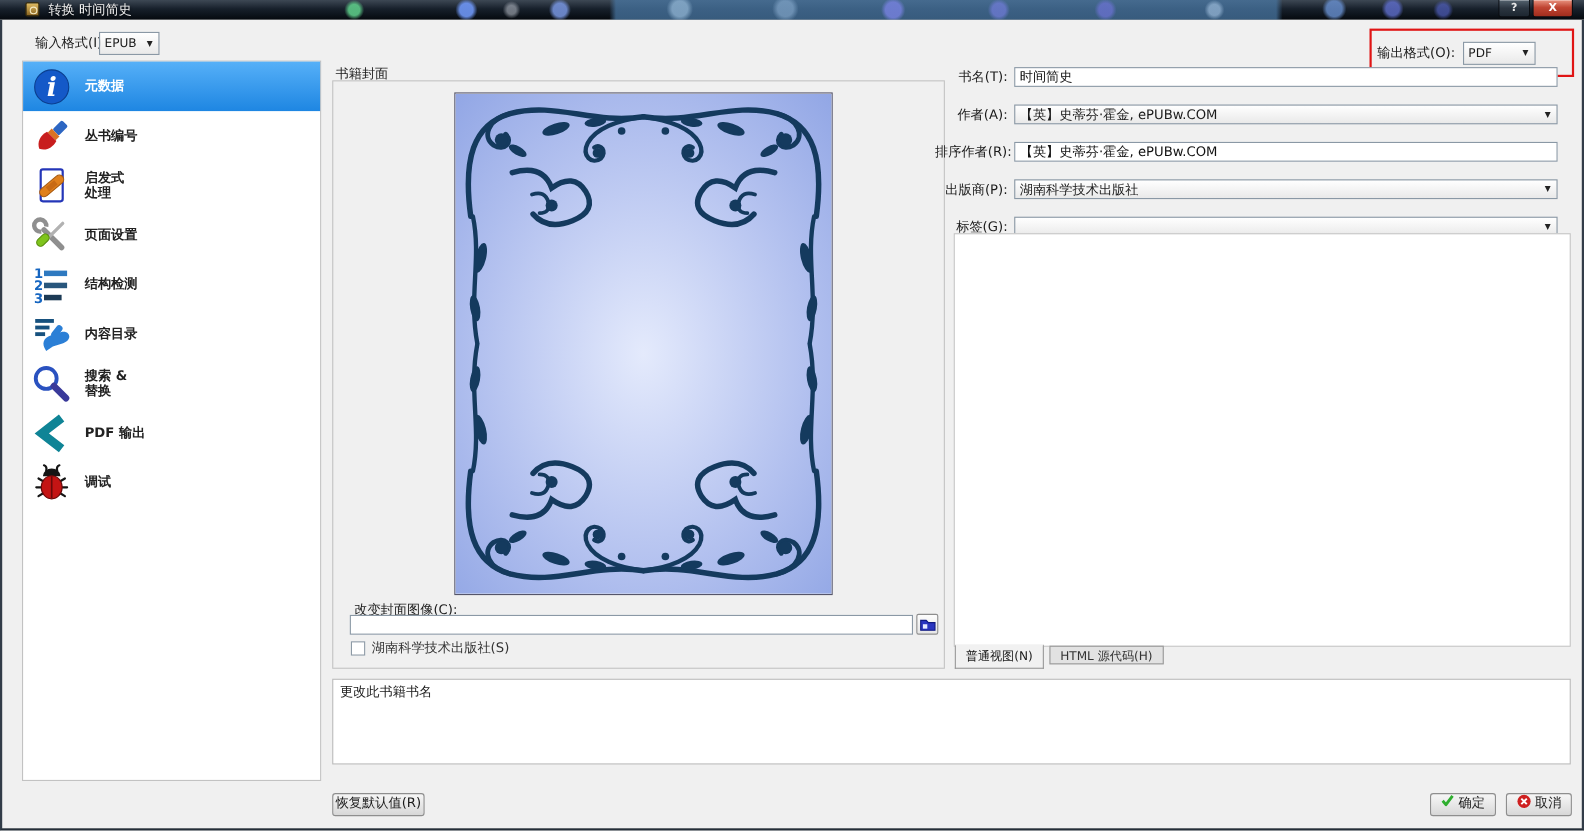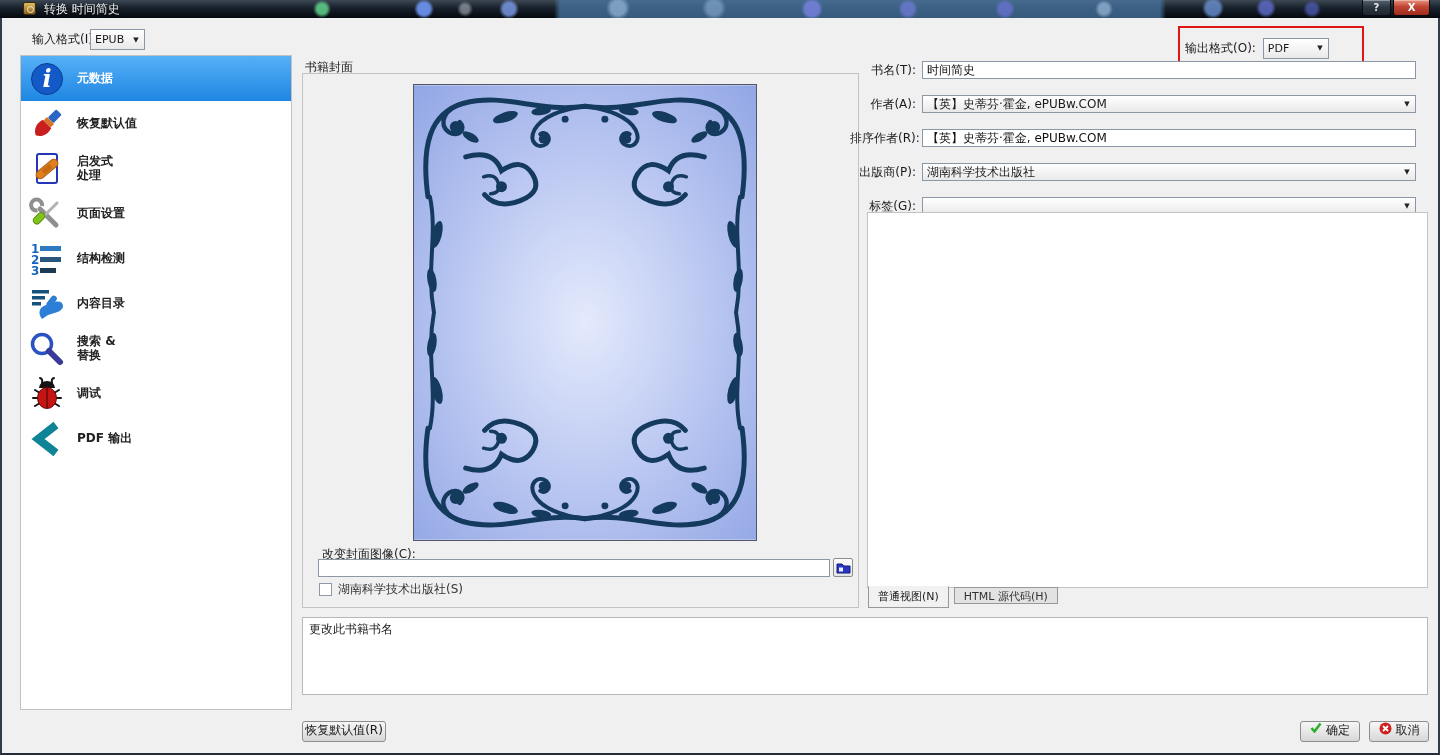--- a/index.html
+++ b/index.html
@@ -49,21 +49,21 @@
   .combo { background:linear-gradient(#ffffff,#f2f2f2 60%,#e9e9e9); border:1px solid #8a98a5;
     display:flex; align-items:center; }
   .combo .val { flex:1; padding:0 4px; font-size:11px; white-space:nowrap; overflow:hidden; }
   .combo .arrow { width:16px; text-align:center; font-size:7px; color:#222; flex:none; }
   .tfield { background:#fff; border:1px solid #8a98a5; font-size:12px; padding:0 4px;
     font-family:"DejaVu Sans", sans-serif; color:#111; width:100%; height:100%; outline:none; }
 
   
   .in-fmt-lbl { position:absolute; left:30px; top:11px; line-height:21px; }
   .in-fmt { position:absolute; left:88px; top:11px; width:55px; height:21px; }
-  .out-box { position:absolute; left:1176px; top:8px; width:186px; height:44px;
+  .out-box { position:absolute; left:1243px; top:8px; width:186px; height:44px;
     border:2px solid #e01515; display:flex; align-items:center; gap:7px; padding:0 5px; }
   .out-fmt { width:66px; height:21px; }
 
   
   .sidebar { position:absolute; left:18px; top:37px; width:272px; height:655px;
     background:#fff; border:1px solid #c2c2c2; }
   .nav-item { height:45px; display:flex; align-items:center; gap:12px; padding-left:8px;
     cursor:default; }
   .nav-item.selected { background:linear-gradient(#56b0f8,#1e86e2); }
   .nav-item.selected .nav-label { color:#fff; }
@@ -149,21 +149,21 @@
     </div>
 
     <div class="nav-item">
       <svg class="nav-icon" viewBox="0 0 36 36">
         <g transform="rotate(45 18 18)">
           <rect x="14" y="1" width="8" height="12" rx="1.5" fill="#2d66c2"></rect>
           <rect x="13" y="13" width="10" height="5" fill="#d97325"></rect>
           <path d="M12,18 h12 c2,7 0,13 -6,16 c-6,-3 -8,-9 -6,-16 z" fill="#c81e1e"></path>
         </g>
       </svg>
-      <span class="nav-label">恢复默认值</span>
+      <span class="nav-label">丛书编号</span>
     </div>
 
     <div class="nav-item">
       <svg class="nav-icon" viewBox="0 0 36 36">
         <rect x="8" y="3" width="20" height="29" rx="2" fill="#fff" stroke="#2436b8" stroke-width="2"></rect>
         <g transform="rotate(-40 18 18)">
           <rect x="5" y="14" width="26" height="8" rx="4" fill="#e0801c" stroke="#a85a10"></rect>
           <rect x="13" y="15.5" width="10" height="5" fill="#c86a14"></rect>
         </g>
       </svg>
@@ -204,46 +204,46 @@
       <span class="nav-label">内容目录</span>
     </div>
 
     <div class="nav-item">
       <svg class="nav-icon" viewBox="0 0 36 36">
         <circle cx="13" cy="13" r="9.5" fill="none" stroke="#2a52c0" stroke-width="3.5"></circle>
         <line x1="20" y1="20" x2="31" y2="31" stroke="#3a3a9a" stroke-width="6" stroke-linecap="round"></line>
       </svg>
       <span class="nav-label">搜索 &amp;
 替换</span>
+    </div>
+
+    <div class="nav-item">
+      <svg class="nav-icon" viewBox="0 0 36 36">
+        <path d="M27,4 L9,18 L27,32" fill="none" stroke="#0f8496" stroke-width="8"></path>
+      </svg>
+      <span class="nav-label">PDF 输出</span>
     </div>
 
     <div class="nav-item">
       <svg class="nav-icon" viewBox="0 0 36 36">
         <g stroke="#151515" stroke-width="2" stroke-linecap="round">
           <line x1="6" y1="14" x2="11" y2="17"></line>
             <line x1="4" y1="22" x2="10" y2="22"></line>
           <line x1="6" y1="30" x2="11" y2="27"></line>
             <line x1="30" y1="14" x2="25" y2="17"></line>
           <line x1="32" y1="22" x2="26" y2="22"></line>
             <line x1="30" y1="30" x2="25" y2="27"></line>
           <path d="M13,7 Q14,3 11,2" fill="none"></path>
             <path d="M23,7 Q22,3 25,2" fill="none"></path>
         </g>
         <path d="M10,12 a8,7 0 0 1 16,0 z" fill="#151515"></path>
         <ellipse cx="18" cy="22" rx="9.5" ry="10.5" fill="#c41414" stroke="#6a0a0a"></ellipse>
         <line x1="18" y1="12" x2="18" y2="32" stroke="#6a0a0a" stroke-width="1.5"></line>
       </svg>
       <span class="nav-label">调试</span>
-    </div>
-
-    <div class="nav-item">
-      <svg class="nav-icon" viewBox="0 0 36 36">
-        <path d="M27,4 L9,18 L27,32" fill="none" stroke="#0f8496" stroke-width="8"></path>
-      </svg>
-      <span class="nav-label">PDF 输出</span>
     </div>
   </div>
 
   <span class="lbl group-title">书籍封面</span>
   <div class="group-frame"></div>
 
   <div class="cover">
     <svg width="342" height="455" viewBox="0 0 344 457">
       <defs>
         <radialGradient id="covbg" cx="50%" cy="52%" r="78%">

